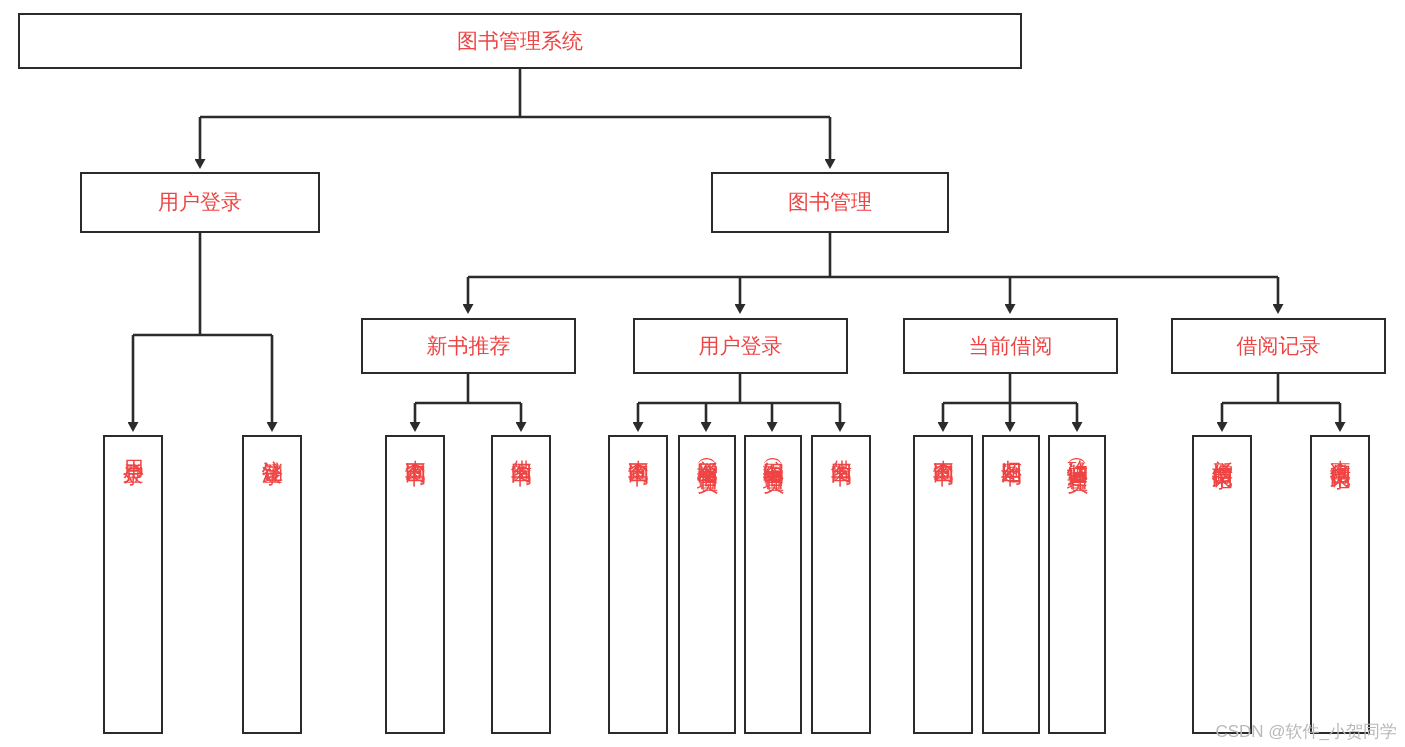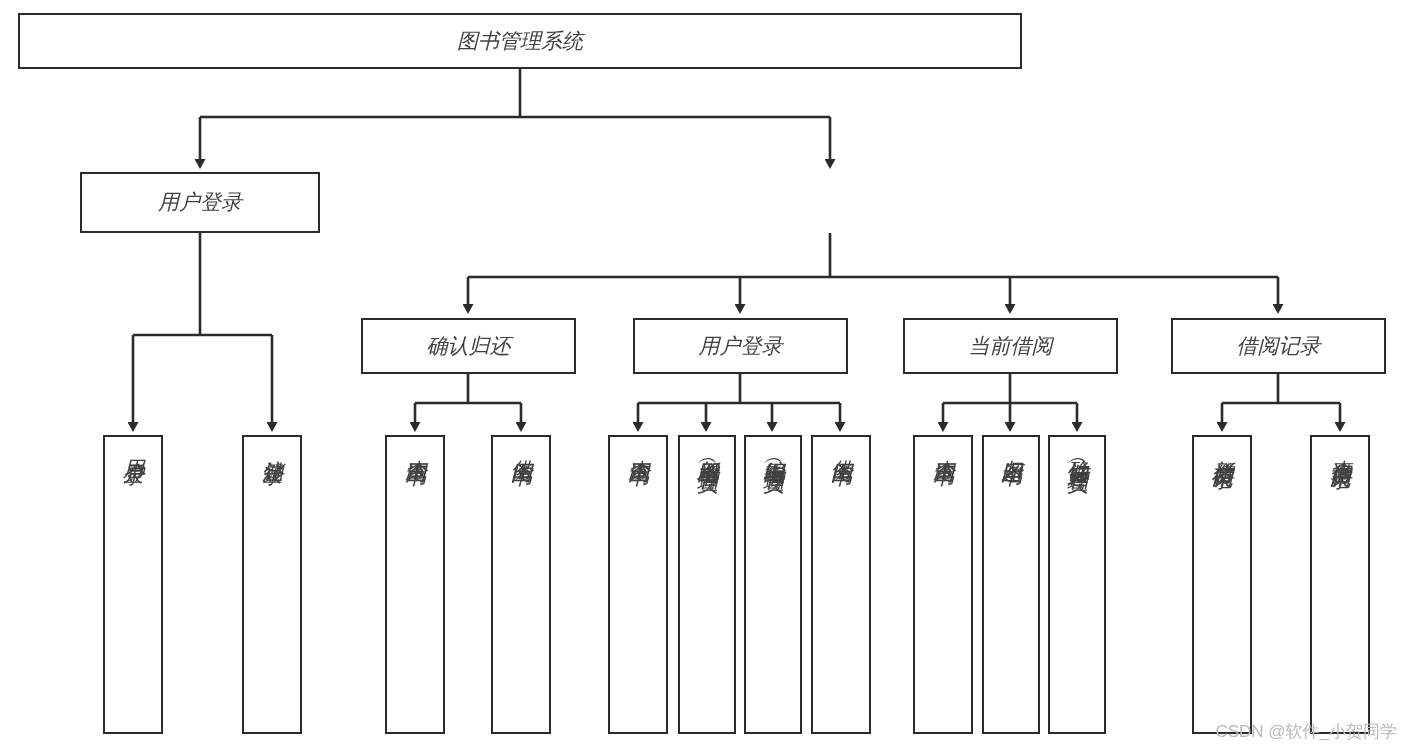--- a/index.html
+++ b/index.html
@@ -30,25 +30,24 @@
     position: absolute;
     box-sizing: border-box;
     background: #ffffff;
     border: 2px solid #2b2b2b;
     display: flex;
     align-items: center;
     justify-content: center;
     z-index: 2;
   }
   .node .label {
-    color: #404040;
+    color: #ef4444;
     line-height: 1.18;
     text-align: right;
     white-space: nowrap;
-    font-style: italic;
   }
   .node.h .label {
     font-size: 21px;
   }
   .node.root .label {
     font-size: 21px;
   }
   .node.v {
     align-items: flex-start;
     padding-top: 6px;
@@ -127,23 +126,26 @@
     </g>
   </svg>
 
   <div class="node root h" style="left:18px; top:13px; width:1004px; height:56px;">
     <span class="label">图书管理系统</span>
   </div>
 
   <div class="node h" style="left:80px; top:172px; width:240px; height:61px;">
     <span class="label">用户登录</span>
   </div>
+  <div class="node h" style="left:711px; top:172px; width:238px; height:61px;">
+    <span class="label">图书管理</span>
+  </div>
 
   <div class="node h" style="left:361px; top:318px; width:215px; height:56px;">
-    <span class="label">确认归还</span>
+    <span class="label">新书推荐</span>
   </div>
   <div class="node h" style="left:633px; top:318px; width:215px; height:56px;">
     <span class="label">用户登录</span>
   </div>
   <div class="node h" style="left:1171px; top:318px; width:215px; height:56px;">
     <span class="label">借阅记录</span>
   </div>
   <div class="node h" style="left:903px; top:318px; width:215px; height:56px;">
     <span class="label">当前借阅</span>
   </div>

